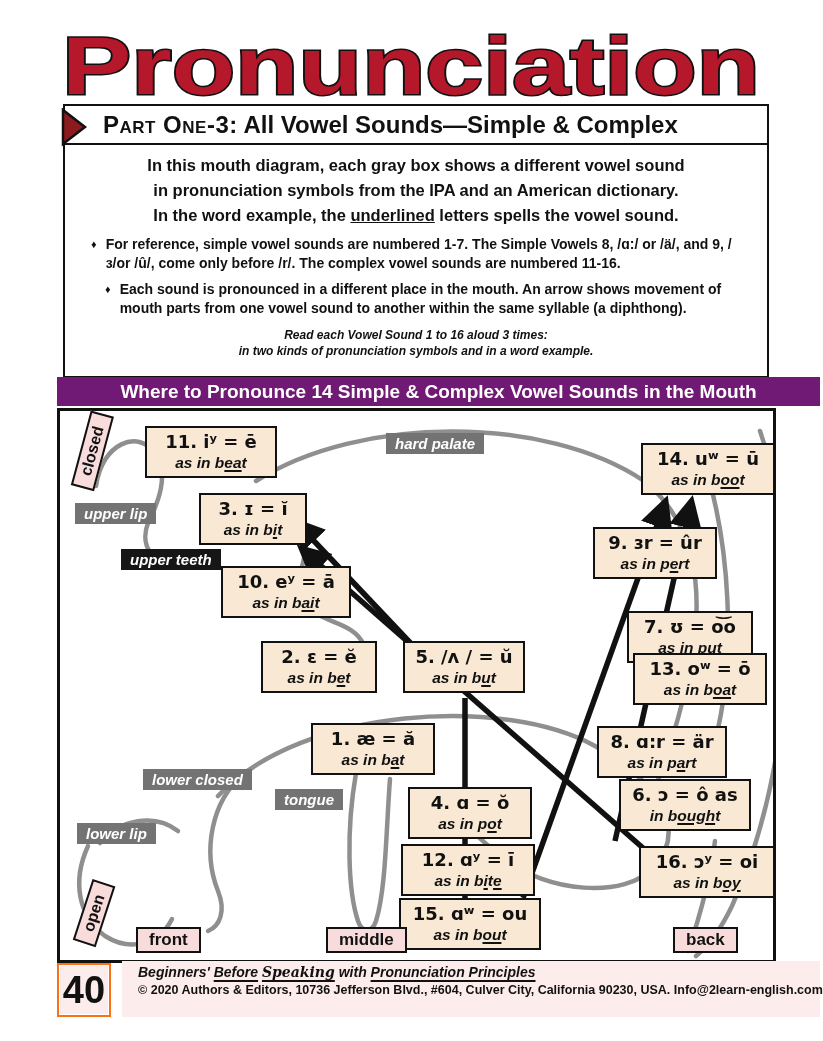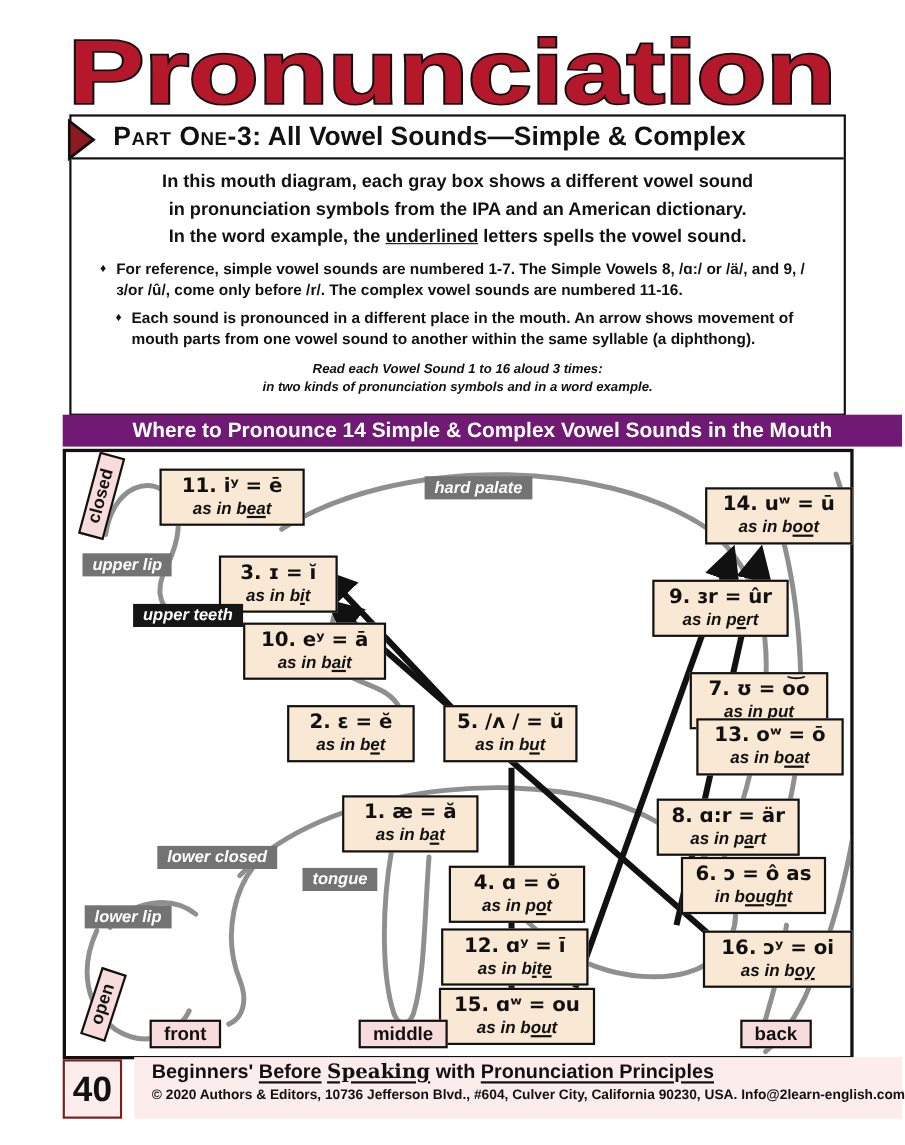--- a/index.html
+++ b/index.html
@@ -47,26 +47,26 @@
   .rlabel{position:absolute;background:#737373;color:#fff;font-weight:bold;
           font-style:italic;font-size:15px;padding:2px 9px;white-space:nowrap;}
   .klabel{position:absolute;background:#161616;color:#fff;font-weight:bold;
           font-style:italic;font-size:15px;padding:2px 9px;white-space:nowrap;}
   .plabel{position:absolute;background:#f8dcdc;color:#111;border:2px solid #111;
           font-weight:bold;font-size:17px;padding:1px 11px;white-space:nowrap;}
   .rot{transform-origin:center;}
 
   
   .page-num{position:absolute;left:57px;top:963px;width:50px;height:50px;
-            background:#fdecec;border:2px solid #7f1d1d;box-shadow:0 0 0 1px #fff inset;
+            background:#fdecec;border:2px solid #f97316;box-shadow:0 0 0 1px #fff inset;
             display:flex;align-items:center;justify-content:center;
-            font-size:32px;font-weight:bold;}
+            font-size:38px;font-weight:bold;}
   .footer-strip{position:absolute;left:122px;top:961px;width:698px;height:56px;
                 background:#fdecec;padding:3px 0 0 16px;box-sizing:border-box;}
-  .footer-l1{font-weight:bold;font-size:18px;white-space:nowrap;}
+  .footer-l1{font-weight:bold;font-style:italic;font-size:14px;white-space:nowrap;}
   .footer-l1 u{text-decoration-thickness:2px;text-underline-offset:3px;}
   .footer-l1 .script{font-family:"DejaVu Serif",serif;}
   .footer-l2{font-weight:bold;font-size:12.5px;margin-top:3px;white-space:nowrap;}
 </style>
 </head>
 <body>
 
 <div class="page">
 
   <div class="title-wrap">
@@ -137,21 +137,21 @@
         <line x1="405" y1="287" x2="405" y2="492"></line>
         <line x1="463" y1="487" x2="605" y2="92" marker-end="url(#ah)"></line>
         <line x1="555" y1="430" x2="631" y2="92" marker-end="url(#ah)"></line>
       </g>
     </svg>
 
     <div class="vbox" style="left:85px;top:15px;width:120px;">
       <span class="l1">11. iʸ = ē</span>
       <span class="l2"><span>as in b</span><u>ea</u><span>t</span></span>
     </div>
-    <div class="vbox" style="left:139px;top:94px;width:96px;">
+    <div class="vbox" style="left:139px;top:82px;width:96px;">
       <span class="l1">3. ɪ = ĭ</span>
       <span class="l2"><span>as in b</span><u>i</u><span>t</span></span>
     </div>
     <div class="vbox" style="left:161px;top:155px;width:118px;">
       <span class="l1">10. eʸ = ā</span>
       <span class="l2"><span>as in b</span><u>ai</u><span>t</span></span>
     </div>
     <div class="vbox" style="left:201px;top:230px;width:104px;">
       <span class="l1">2. ɛ = ĕ</span>
       <span class="l2"><span>as in b</span><u>e</u><span>t</span></span>

